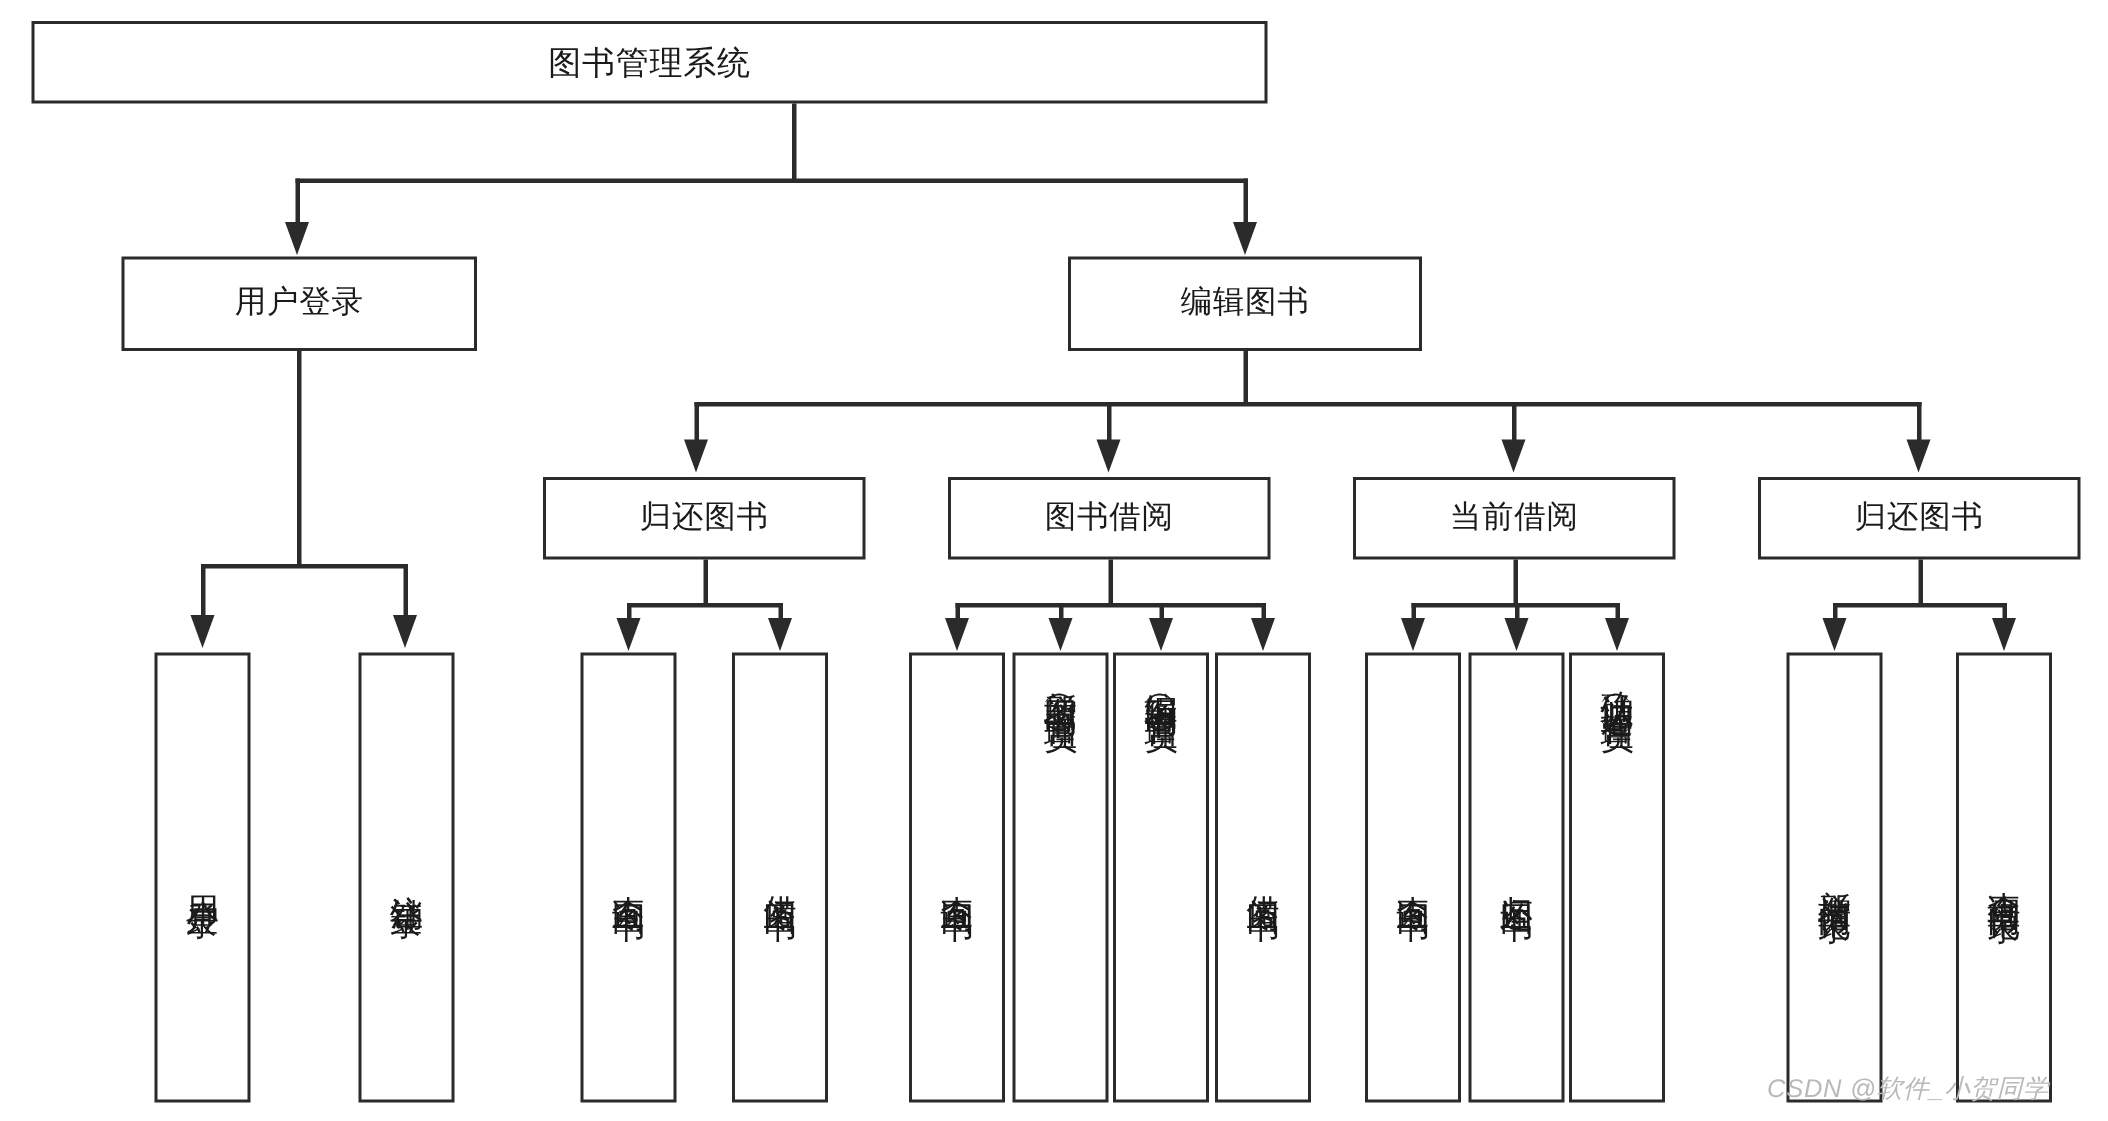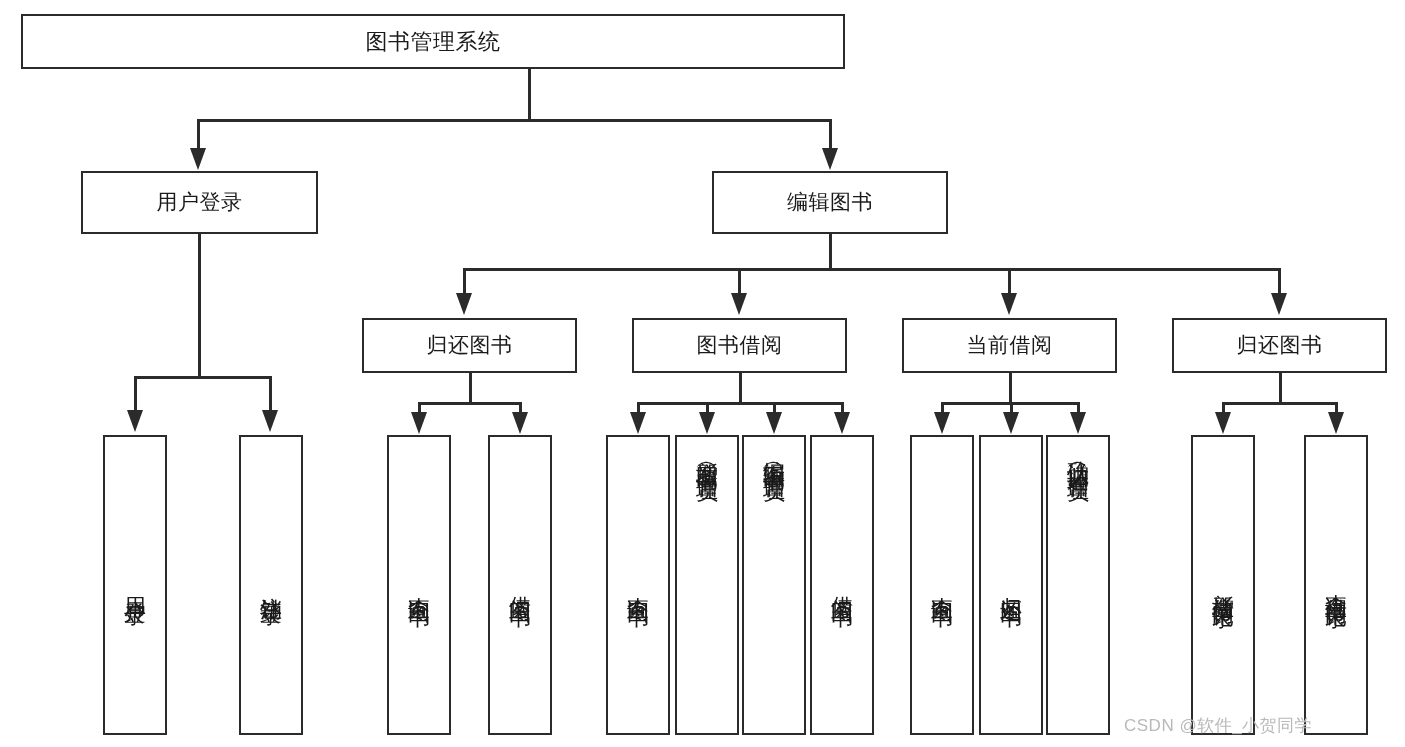--- a/index.html
+++ b/index.html
@@ -216,15 +216,15 @@
     <span class="label">确认归还（管理员）</span>
   </div>
 
   <div class="node vert center" style="left:1191px; top:435px; width:64px; height:300px;">
     <span class="label">新增借阅记录</span>
   </div>
   <div class="node vert center" style="left:1304px; top:435px; width:64px; height:300px;">
     <span class="label">查询借阅记录</span>
   </div>
 
-  <div id="watermark" style="left:1124px; top:714px;">CSDN @软件_小贺同学</div>
+  <div id="watermark" style="left:1178px; top:714px;font-style:italic;">CSDN @软件_小贺同学</div>
 
 </div>
 
 </body></html>

